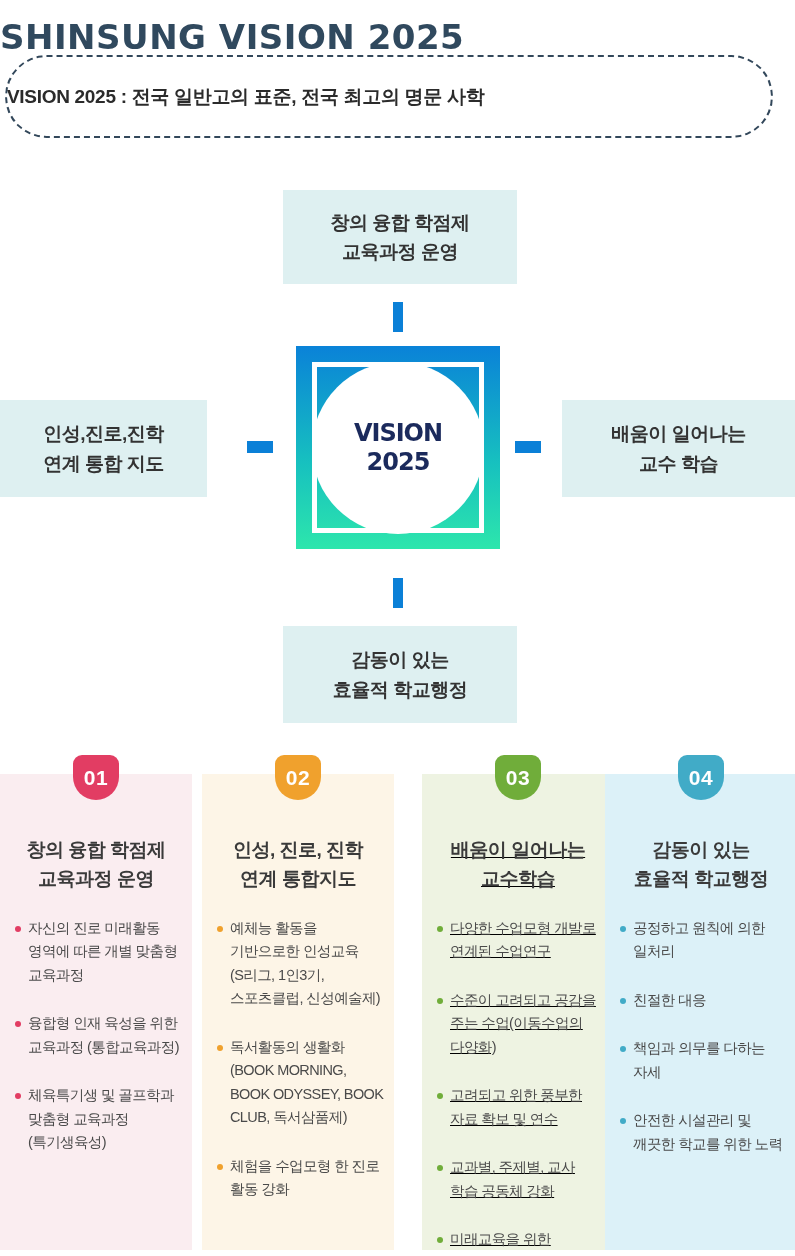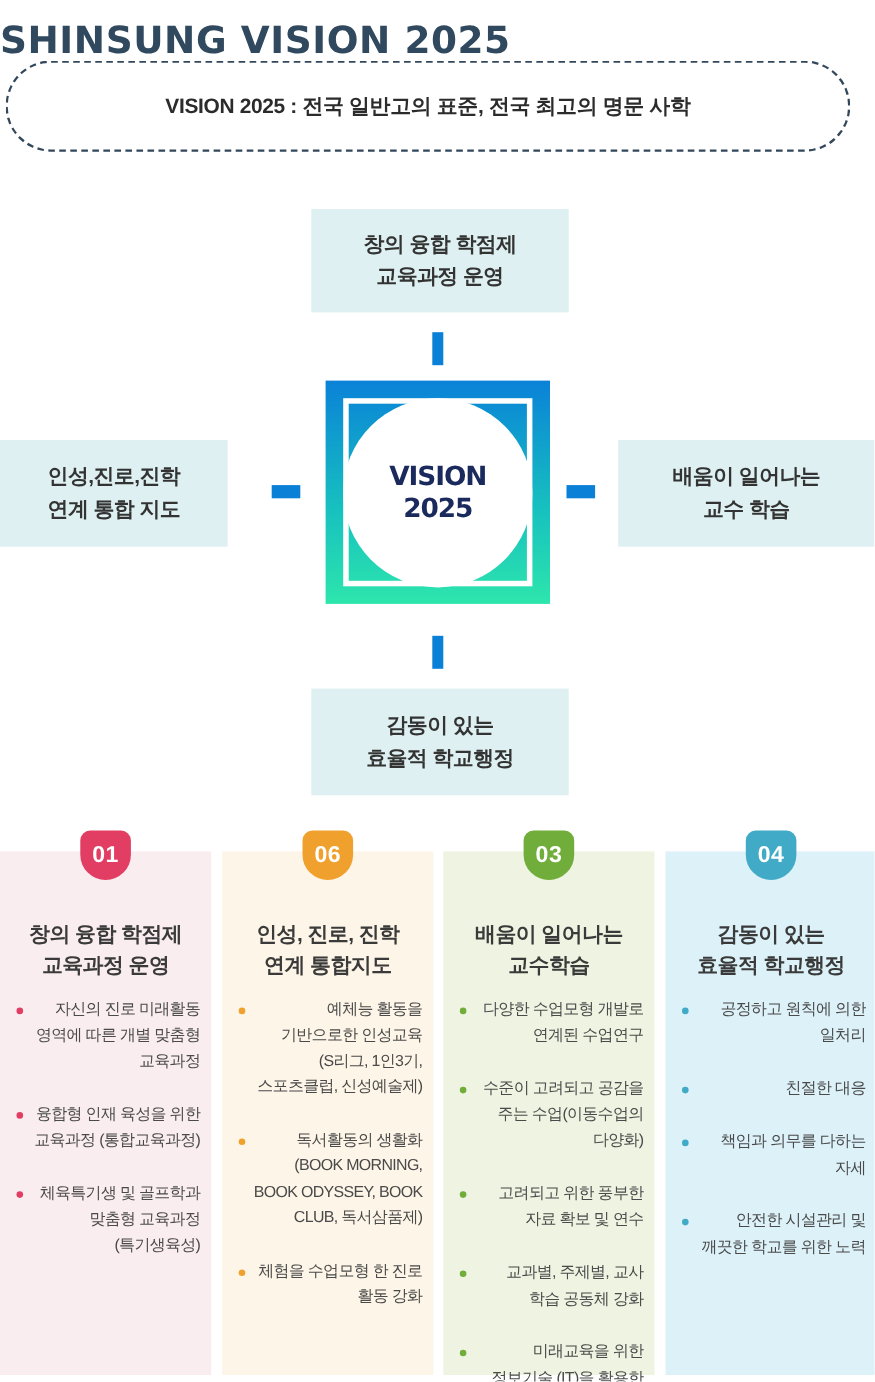--- a/index.html
+++ b/index.html
@@ -9,21 +9,21 @@
   }
   
   .main-title{
     position:absolute;top:-6px;left:0;width:795px;text-align:left;
     font-size:34px;font-weight:bold;letter-spacing:.5px;color:var(--title-navy);
     font-family:"DejaVu Sans","Liberation Sans",sans-serif;
   }
   .banner{
     position:absolute;left:5px;right:22px;top:55px;height:83px;box-sizing:border-box;
     border:2px dashed var(--banner-border);border-radius:60px;
-    display:flex;align-items:center;justify-content:center;
+    display:flex;align-items:center;justify-content:flex-start;
     font-size:19px;font-weight:bold;color:#2b2b2b;letter-spacing:-0.3px;
   }
   
   .dbox{
     position:absolute;background:var(--side-bg);
     display:flex;align-items:center;justify-content:center;text-align:center;
     font-size:19px;font-weight:bold;color:#333;line-height:1.55;
     white-space:pre-line;letter-spacing:-0.5px;word-break:keep-all;
   }
   .dbox-top{left:283px;top:190px;width:234px;height:94px;}
@@ -45,32 +45,32 @@
     border-radius:50%;background:#fff;
     display:flex;align-items:center;justify-content:center;text-align:center;
     font-size:24px;font-weight:bold;color:var(--center-navy);line-height:1.18;
     letter-spacing:-1px;white-space:pre-line;
     font-family:"DejaVu Sans","Liberation Sans",sans-serif;
   }
   
   .pillar{
     position:absolute;top:774px;bottom:6px;width:192px;background:var(--bg);
   }
-  .p1{left:0;} .p2{left:202px;} .p3{left:403px;} .p4{left:605px;}
+  .p1{left:0;} .p2{left:202px;} .p3{left:422px;text-decoration:underline;} .p4{left:605px;}
   .badge{
     position:absolute;top:-19px;left:50%;transform:translateX(-50%);
     width:46px;height:45px;border-radius:9px 9px 23px 23px;background:var(--accent);
     display:flex;align-items:center;justify-content:center;
     color:#fff;font-weight:bold;font-size:21px;letter-spacing:.5px;
   }
   .pillar-title{
     margin-top:62px;text-align:center;font-size:19px;font-weight:bold;color:#3a3a3a;
     line-height:1.5;white-space:pre-line;letter-spacing:-0.5px;word-break:keep-all;
   }
-  .bullets{list-style:none;margin:14px 0 0;padding:0 10px 0 15px;text-align:right;}
+  .bullets{list-style:none;margin:24px 0 0;padding:0 10px 0 15px;}
   .bullets li{
     position:relative;padding-left:13px;margin-bottom:25px;
     font-size:14.5px;line-height:1.62;color:#4a4a4a;letter-spacing:-0.6px;
     word-break:keep-all;
   }
   .bullets li::before{
     content:'';position:absolute;left:0;top:9px;width:6px;height:6px;
     border-radius:50%;background:var(--accent);
   }
 </style>
@@ -110,21 +110,21 @@
   <div class="pillar-title">창의 융합 학점제
 교육과정 운영</div>
   <ul class="bullets">
     <li>자신의 진로 미래활동 영역에 따른 개별 맞춤형 교육과정</li>
     <li>융합형 인재 육성을 위한 교육과정 (통합교육과정)</li>
     <li>체육특기생 및 골프학과 맞춤형 교육과정 (특기생육성)</li>
   </ul>
 </section>
 
 <section class="pillar p2" style="--accent: #f0a12d; --bg: #fdf5e7;">
-  <div class="badge">06</div>
+  <div class="badge">02</div>
   <div class="pillar-title">인성, 진로, 진학
 연계 통합지도</div>
   <ul class="bullets">
     <li>예체능 활동을 기반으로한 인성교육 (S리그, 1인3기, 스포츠클럽, 신성예술제)</li>
     <li>독서활동의 생활화 (BOOK MORNING, BOOK ODYSSEY, BOOK CLUB, 독서삼품제)</li>
     <li>체험을 수업모형 한 진로 활동 강화</li>
 
   </ul>
 </section>
 

